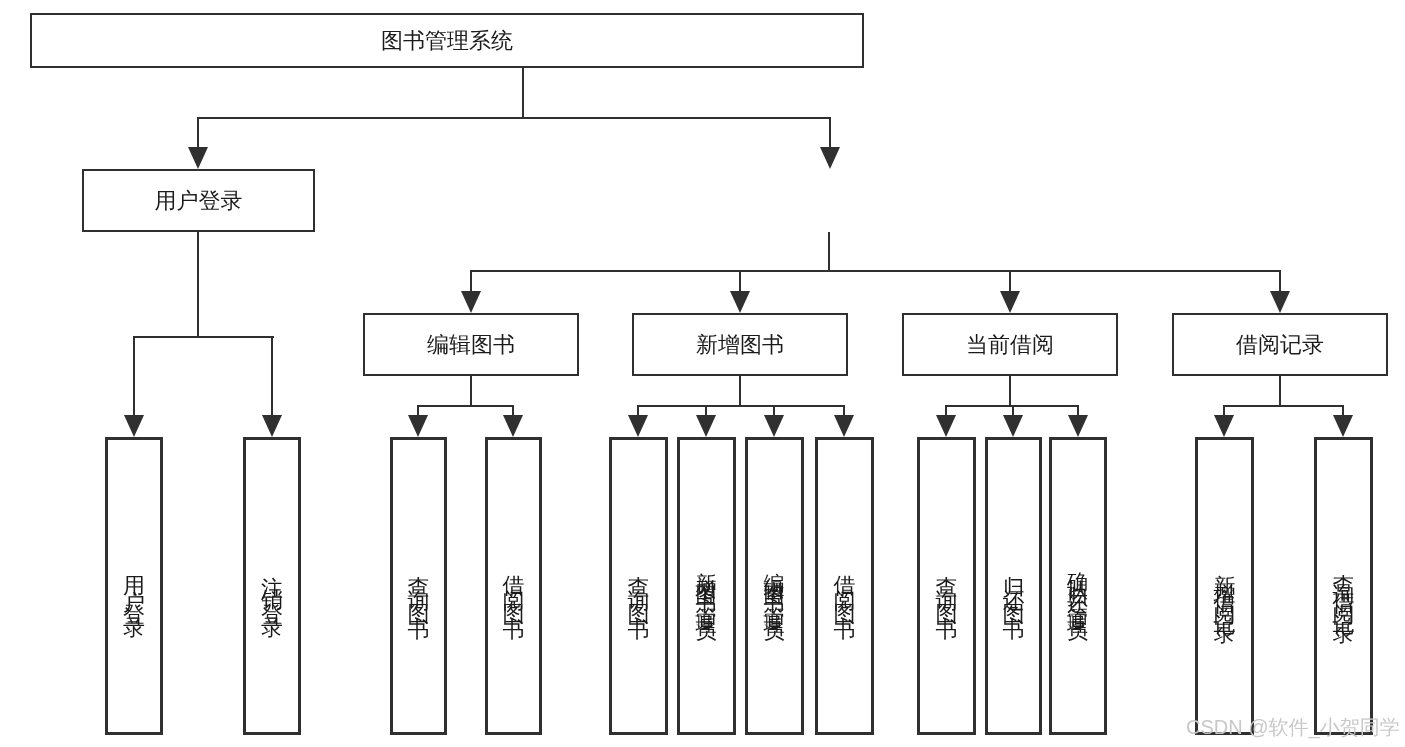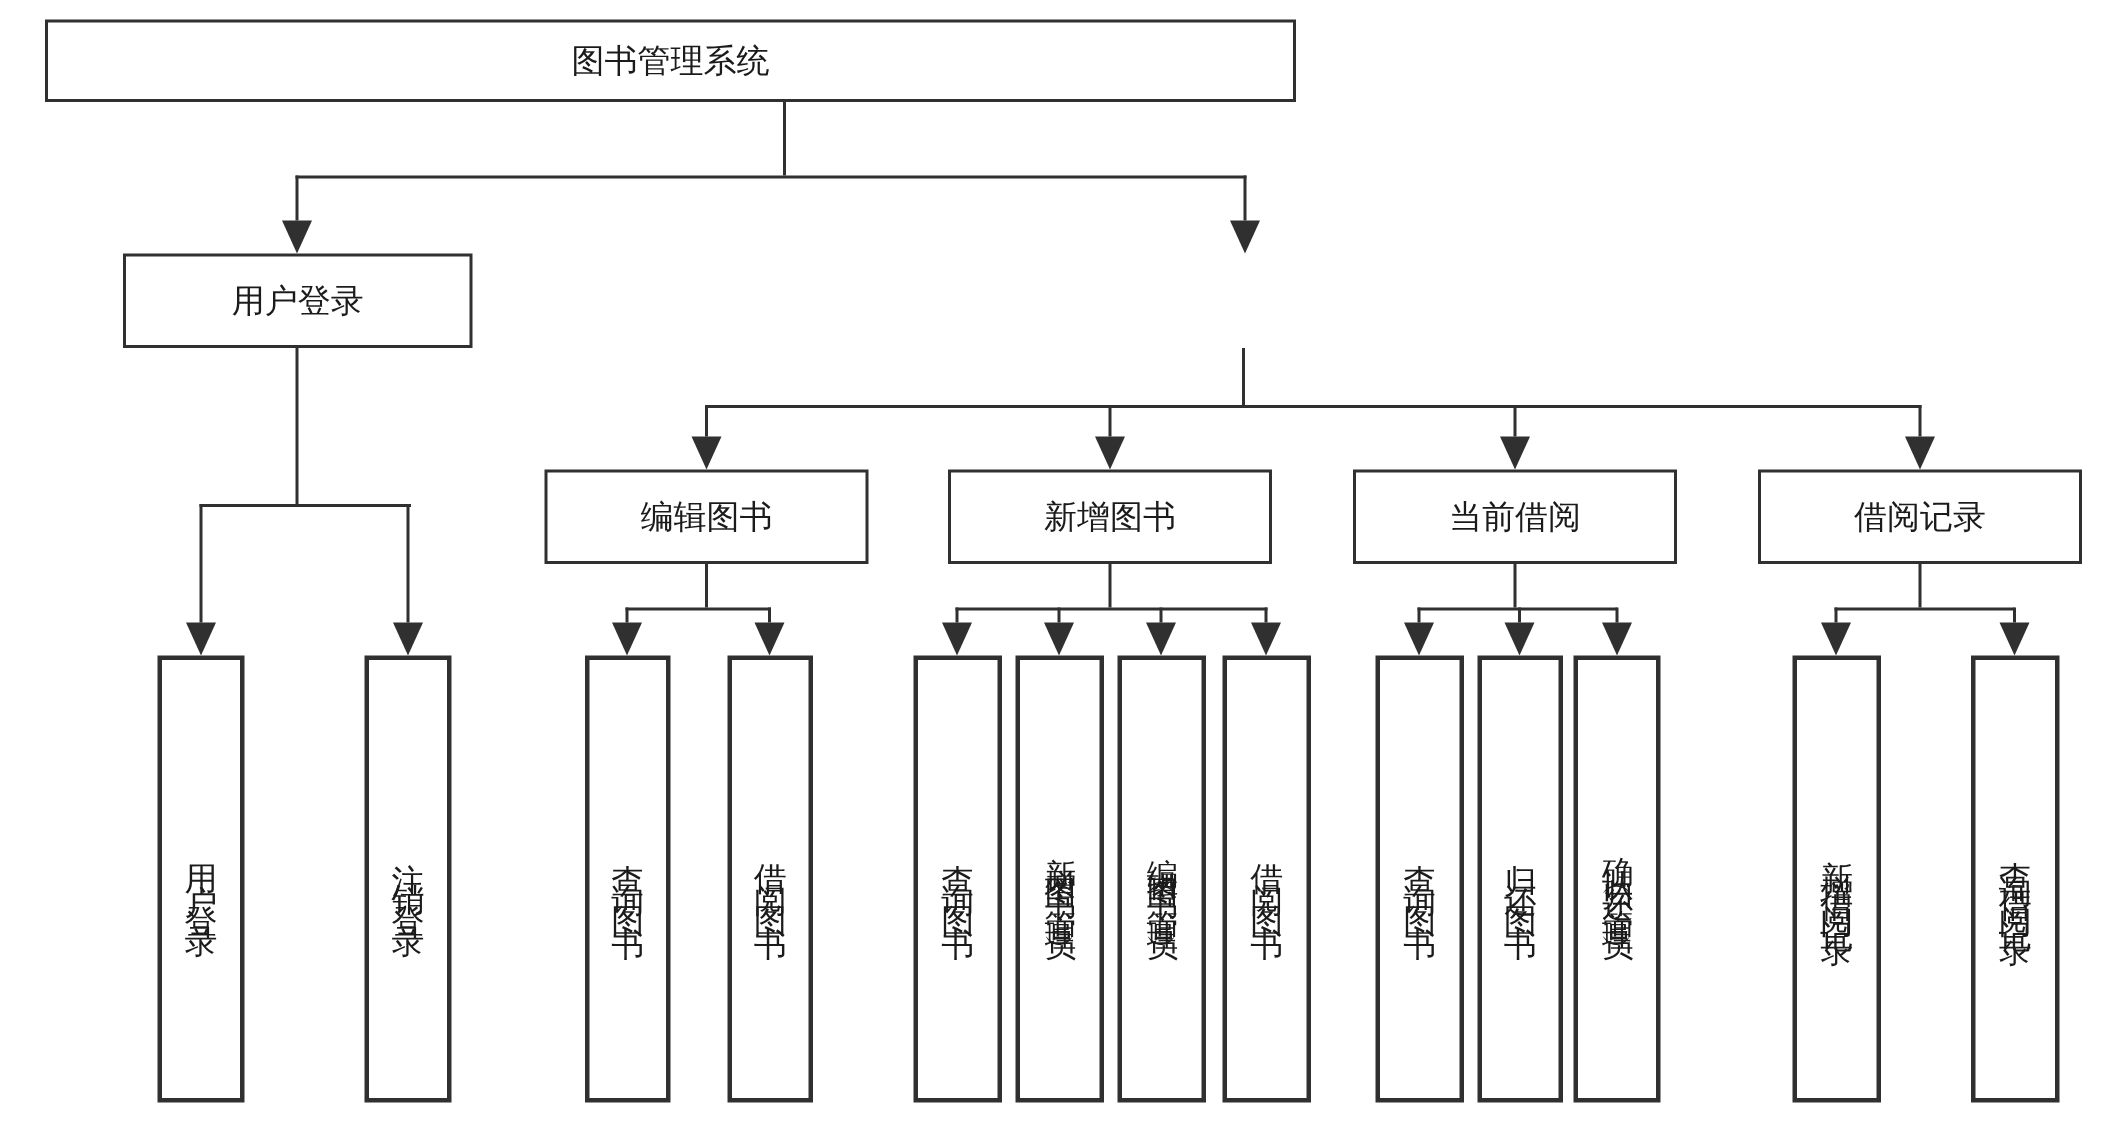--- a/index.html
+++ b/index.html
@@ -153,14 +153,15 @@
     <span>确认归还（管理员）</span>
   </div>
 
   <div class="box vbox mid" style="left:1195px;top:437px;width:59px;height:298px">
     <span>新增借阅记录</span>
   </div>
   <div class="box vbox mid" style="left:1314px;top:437px;width:59px;height:298px">
     <span>查询借阅记录</span>
   </div>
 
+  <div class="watermark">CSDN @软件_小贺同学</div>
 
 </div>
 
 </body></html>

